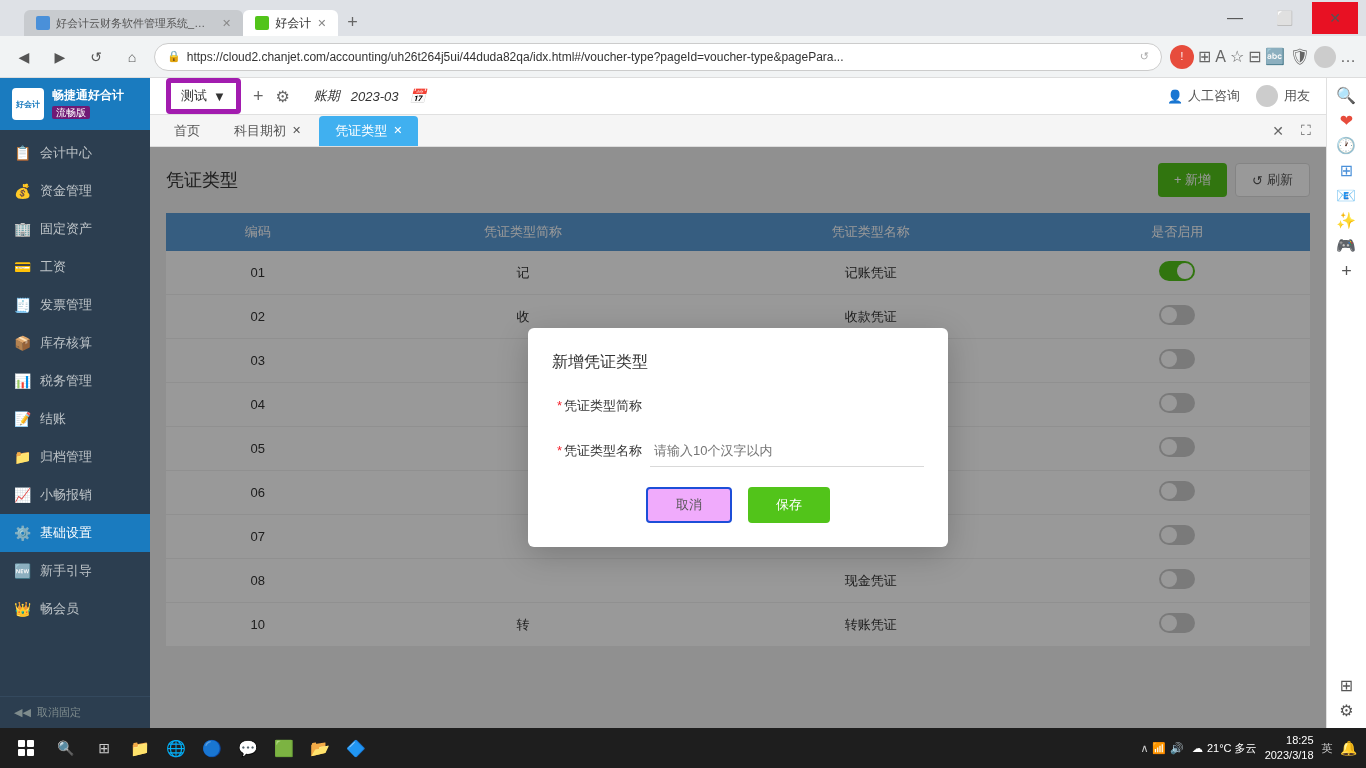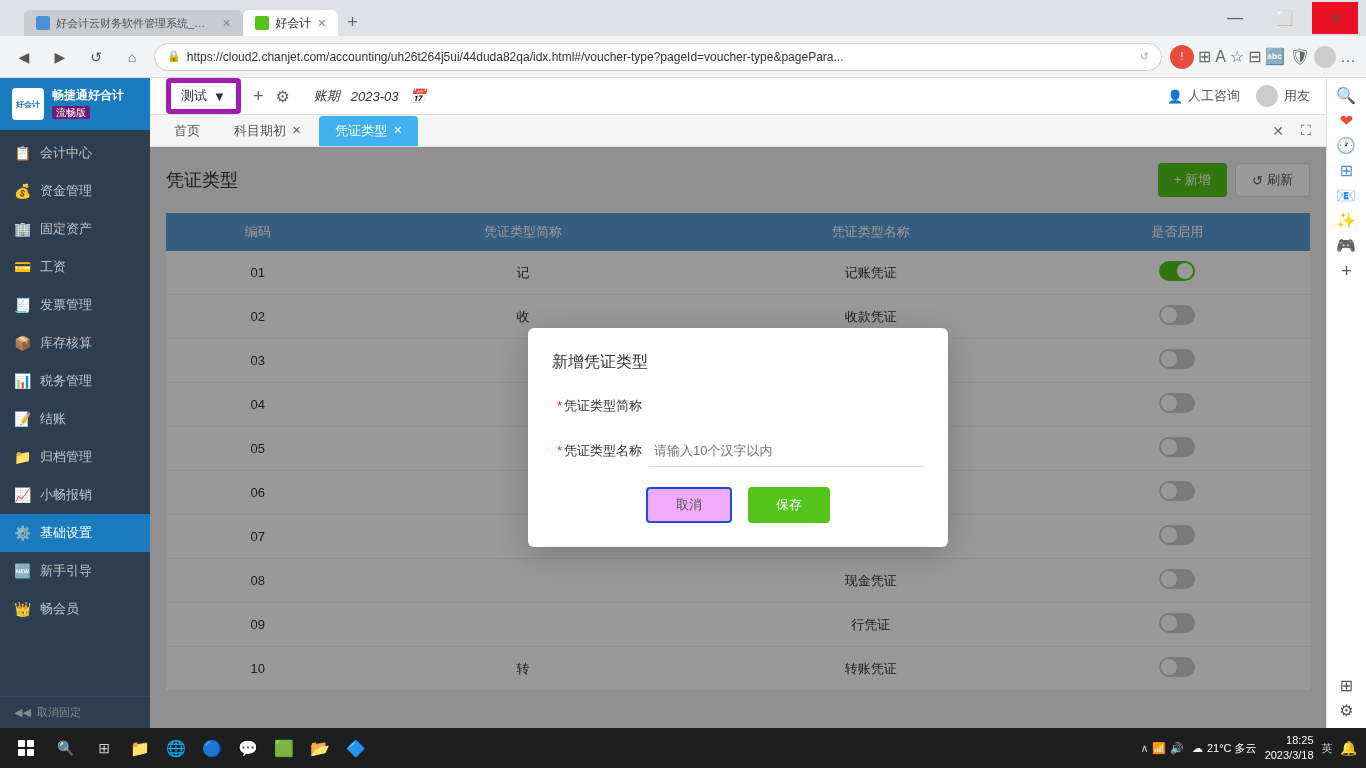--- a/index.html
+++ b/index.html
@@ -337,26 +337,20 @@
             <tr>
               <td>07</td>
               <td></td>
               <td>付款凭证</td>
               <td><div class="toggle-switch off"><div class="toggle-knob"></div></div></td>
             </tr>
             <tr>
               <td>08</td>
               <td></td>
               <td>现金凭证</td>
-              <td><div class="toggle-switch off"><div class="toggle-knob"></div></div></td>
-            </tr>
-            <tr>
-              <td>09</td>
-              <td></td>
-              <td>行凭证</td>
               <td><div class="toggle-switch off"><div class="toggle-knob"></div></div></td>
             </tr>
             <tr>
               <td>10</td>
               <td>转</td>
               <td>转账凭证</td>
               <td><div class="toggle-switch off"><div class="toggle-knob"></div></div></td>
             </tr>
           </tbody>
       </table>

